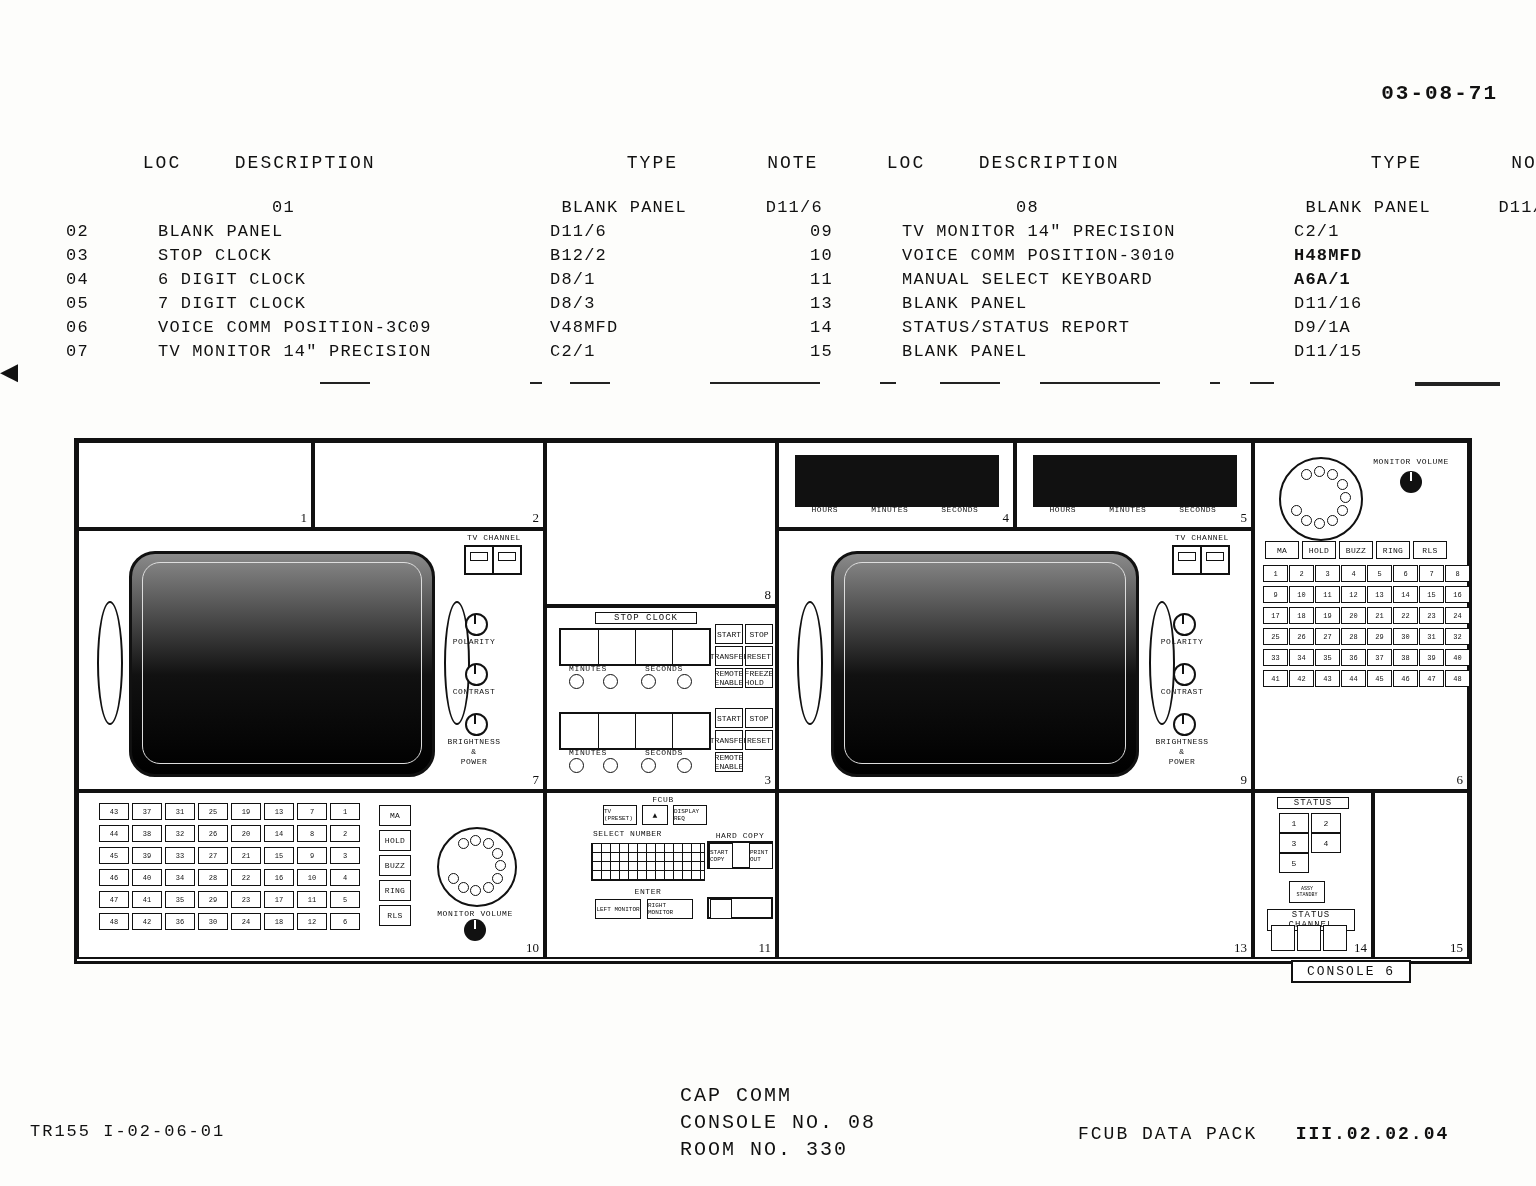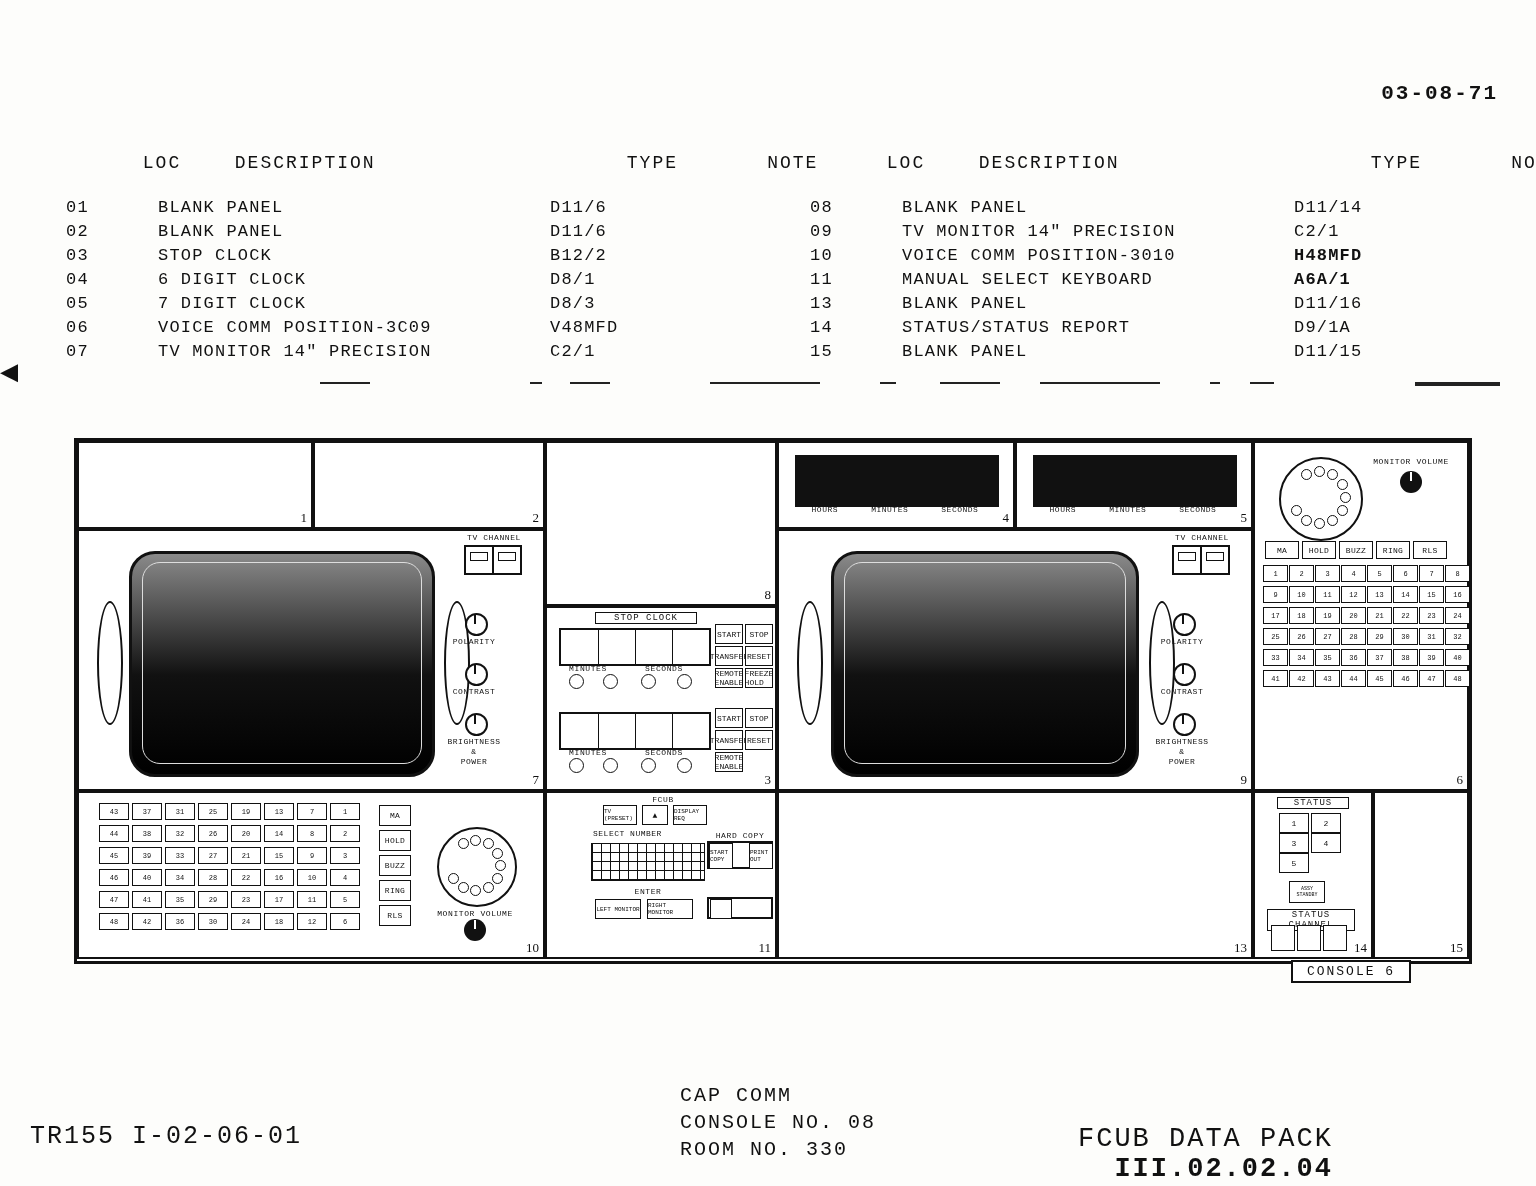--- a/index.html
+++ b/index.html
@@ -12,21 +12,21 @@
   
   .tbl{position:absolute;font-size:17px;letter-spacing:1.2px;}
   .tbl .hdr{font-size:18px;letter-spacing:2px;}
   .tbl .row{white-space:pre;}
   .colLOC{display:inline-block;width:92px;}
   .colDESC{display:inline-block;width:392px;}
   .colTYPE{display:inline-block;width:136px;}
   .colNOTE{display:inline-block;width:60px;text-align:center;}
   #tblLeft{left:66px;top:128px;}
   #tblRight{left:810px;top:128px;}
-  .rowgap{margin-top:20px;}
+  .rowgap{margin-top:20px;text-align:right;}
   .row{margin-top:5px;}
 
   
   .arrowmark{position:absolute;left:0px;top:358px;font-size:30px;line-height:1;}
 
   
   .scanline{position:absolute;left:320px;top:382px;width:1180px;height:3px;}
   .scanline i{position:absolute;top:0;height:2px;background:#222;display:block;}
 
   
@@ -66,23 +66,23 @@
   .msk-grid{position:absolute;background:#fff;border:1.5px solid #111;
     background-image:repeating-linear-gradient(90deg,#111 0 1px,transparent 1px 9px),
                      repeating-linear-gradient(0deg,#111 0 1px,transparent 1px 9px);}
   .lbl{position:absolute;font-size:8px;letter-spacing:.6px;text-align:center;}
   .bracketLbl{position:absolute;font-size:8px;letter-spacing:.5px;}
 
   
   .consoleTag{position:absolute;border:2px solid #111;font-size:13px;letter-spacing:2px;text-align:center;background:#fff;padding:2px 6px;}
 
   
-  .footL{position:absolute;left:30px;top:1122px;font-size:25px;letter-spacing:2px;}
+  .footL{position:absolute;left:30px;top:1122px;font-size:17px;letter-spacing:2px;}
   .footC{position:absolute;left:680px;top:1082px;font-size:20px;letter-spacing:2px;line-height:1.35;}
-  .footR{position:absolute;left:1078px;top:1124px;font-size:27px;letter-spacing:2px;font-family:Liberation Mono, monospace;}
+  .footR{position:absolute;left:1078px;top:1124px;font-size:18px;letter-spacing:2px;font-family:Liberation Mono, monospace;}
   .footR b{font-weight:bold;}
 </style>
 </head>
 <body>
 
 <div class="page">
 
   <div class="date">03-08-71</div>
 
   <div class="tbl" id="tblLeft">

